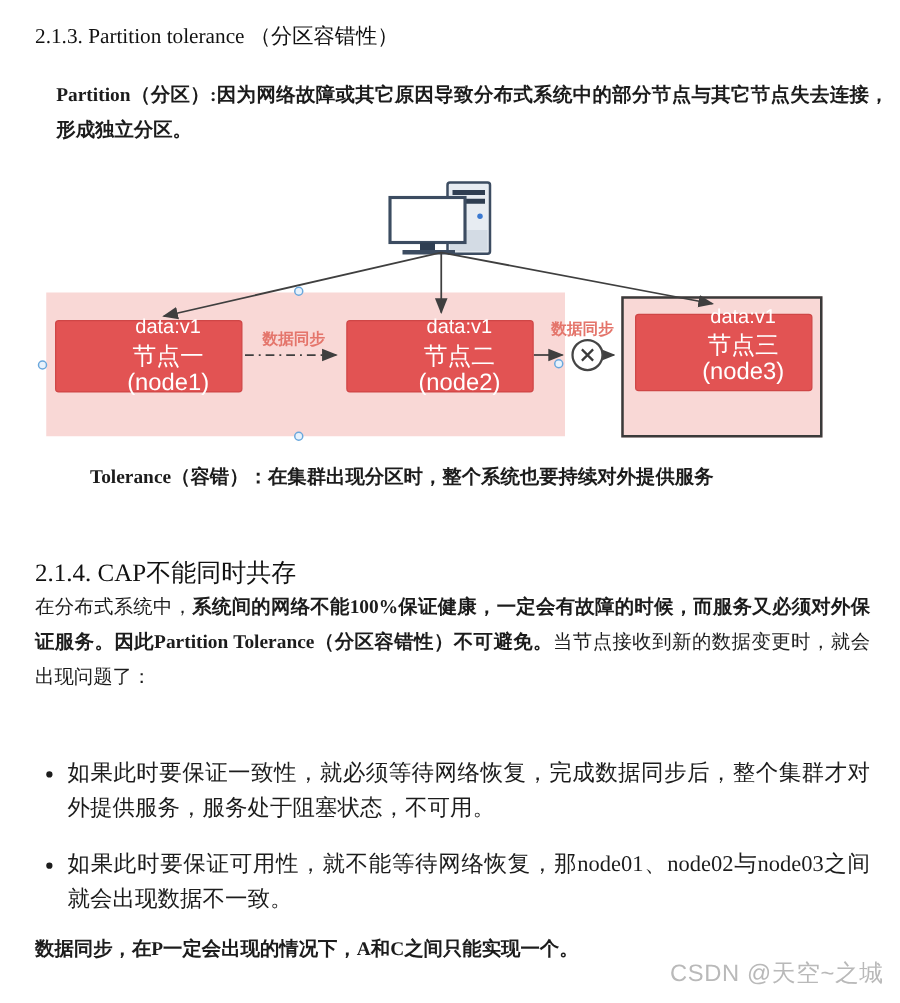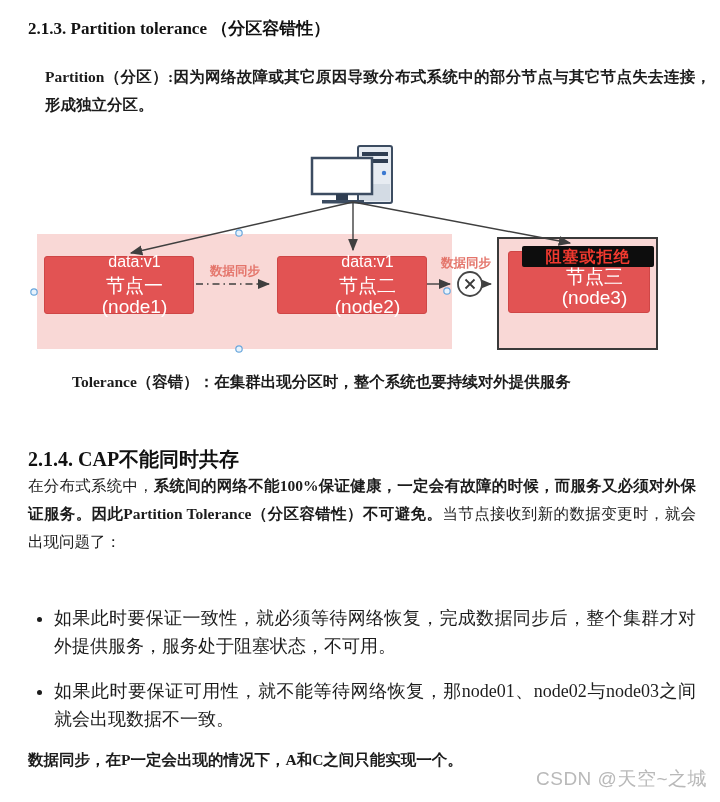--- a/index.html
+++ b/index.html
@@ -2,21 +2,21 @@
 <html style="--node-fill: #e25353; --node-border: #cf4646; --partition-bg: #f9d8d6; --blocked-bg: #0d0d0d; --blocked-text: #f0392f; --sync-text: #e4756b; --line: #3f3f3f; --handle: #6aa7dc;"><head>
 <meta charset="utf-8">
 <style>
   html,body { margin:0; padding:0; }
   body {
     width:720px; height:802px; position:relative; overflow:hidden;
     background:#ffffff; color:#1c1c1c;
     font-family:"Liberation Serif","DejaVu Serif",serif;
   }
   .abs { position:absolute; }
-  h2,h3 { margin:0; font-weight:700; color:#111;text-align:center; }
+  h2,h3 { margin:0; font-weight:400; color:#111;text-align:center; }
   h3 { font-size:17px; line-height:24px; }
   h2 { font-size:20px; line-height:26px; }
   p  { margin:0; }
   .body-text { font-size:15.5px; line-height:28px; text-align:justify; }
   .b { font-weight:700; }
 
   
   .diagram { left:0; top:130px; width:720px; height:230px; }
   .pink {
     left:37px; top:104px; width:415px; height:115px;
@@ -124,21 +124,20 @@
     <div class="abs node node2">
       <div class="nd">data:v1</div>
       <div class="nl">节点二(node2)</div>
     </div>
 
     <div class="abs node node3">
       <div class="nd">data:v1</div>
       <div class="nl">节点三(node3)</div>
     </div>
 
-    <div class="abs blocked">阻塞或拒绝</div>
 
     <div class="abs sync sync1">数据同步</div>
     <div class="abs sync sync2">数据同步</div>
   </section>
 
   <p class="abs body-text b" style="left:28px; top:368px; width:666px;margin-left:44px;">Tolerance（容错）：在集群出现分区时，整个系统也要持续对外提供服务</p>
 
   <h2 class="abs" style="left:28px; top:446px;">2.1.4. CAP不能同时共存</h2>
 
   <p class="abs body-text" style="left:28px; top:472px; width:668px;"><span>在分布式系统中，</span><span class="b">系统间的网络不能100%保证健康，一定会有故障的时候，而服务又必须对外保证服务。因此Partition Tolerance（分区容错性）不可避免。</span><span>当节点接收到新的数据变更时，就会出现问题了：</span></p>

